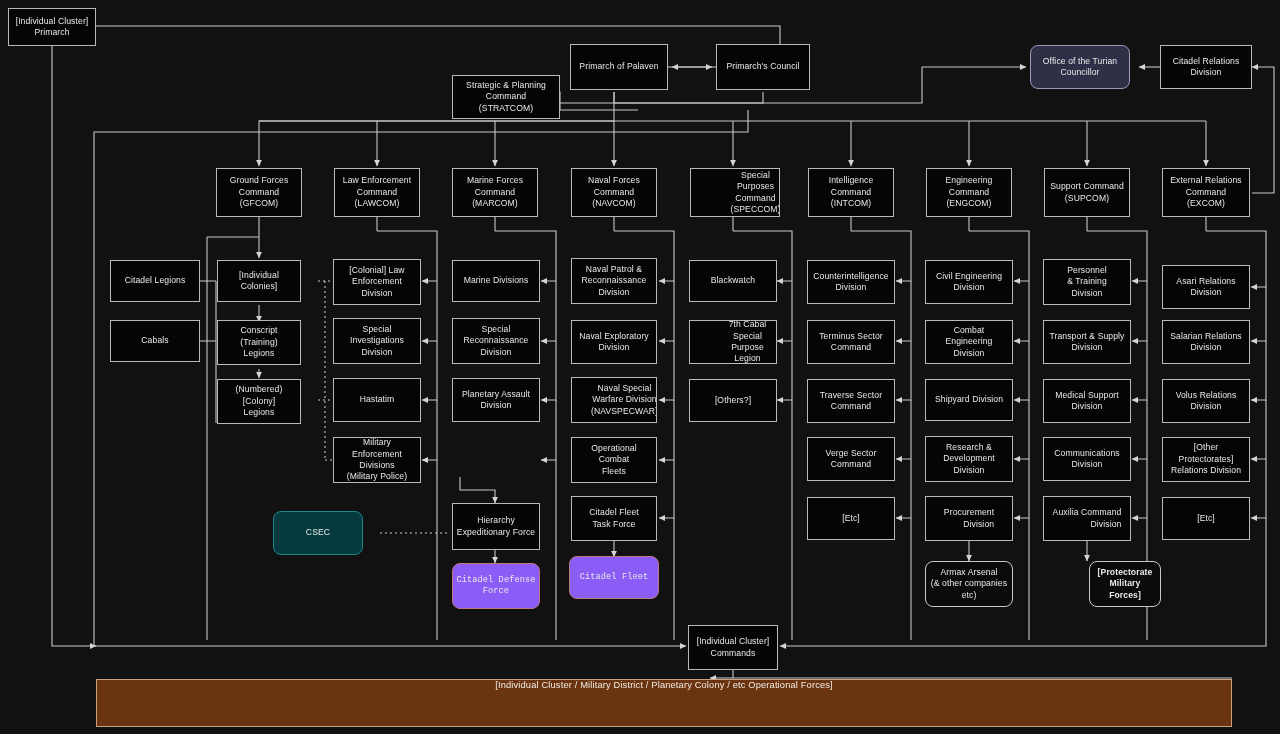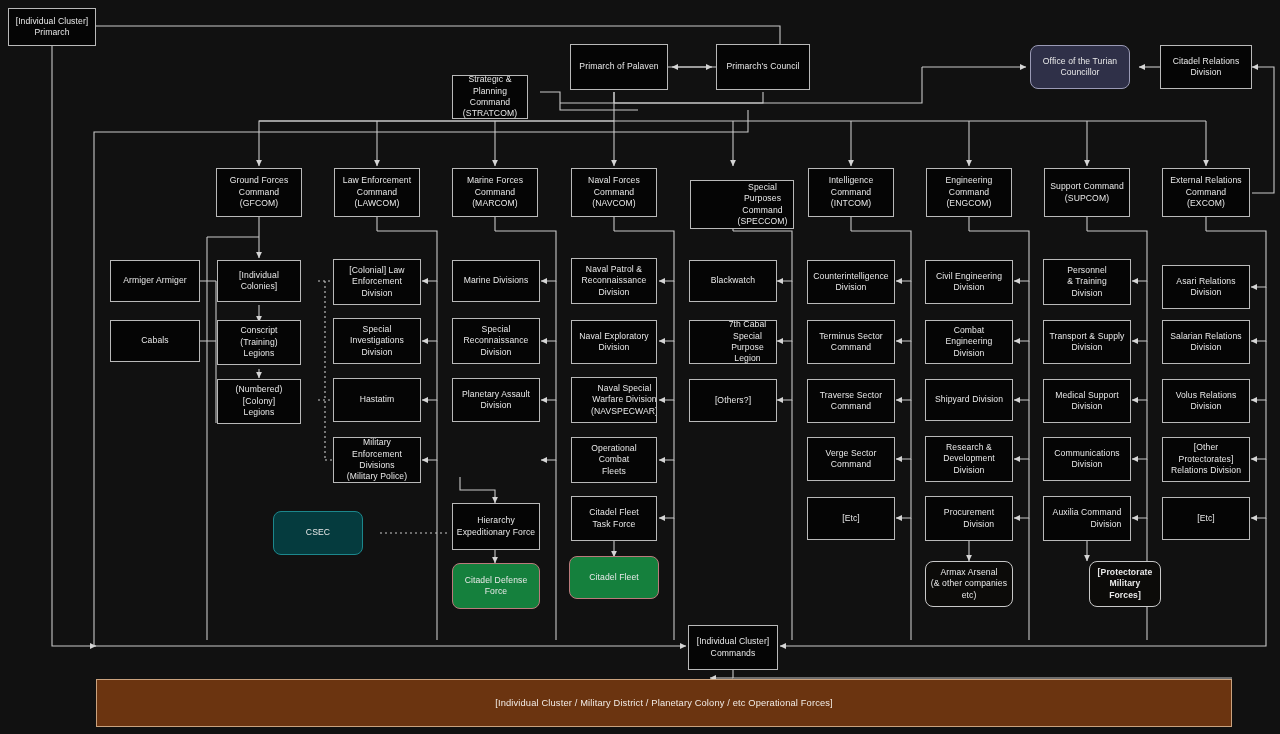--- a/index.html
+++ b/index.html
@@ -32,31 +32,31 @@
     border:1px solid #b9b9b9;
     font-size:8.6px;
     line-height:11.4px;
     padding:2px 3px;
     letter-spacing:.1px;
     overflow:hidden;
   }
   .node span{display:block;}
   .rounded{border-radius:8px;}
   .teal{background:#053b3e;border-color:#1c878c;}
-  .maroon{background:#15803d;border-color:#bb7a7c;}
+  .maroon{background:#8b5cf6;border-color:#bb7a7c;font-family:Liberation Mono, monospace;}
   .navy{background:#2f3048;border-color:#9a9ab5;}
   .dark-round{background:#0c0b09;border-color:#c8c8c8;}
   .bar{
     position:absolute;
     box-sizing:border-box;
     background:#6b3410;
     border:1px solid #caa27e;
     color:#f2ece6;
     display:flex;
-    align-items:center;
+    align-items:flex-start;
     justify-content:center;
     font-size:9.3px;
     letter-spacing:.15px;
   }
 </style>
 </head>
 <body>
 
 <div id="chart">
 
@@ -205,21 +205,21 @@
         <span>Primarch of Palaven</span>
       </div>
     </div>
 
   <div class="node" style="left:716px;top:44px;width:94px;height:46px;">
       <div>
         <span>Primarch's Council</span>
       </div>
     </div>
 
-  <div class="node" style="left:452px;top:75px;width:76px;height:44px;">
+  <div class="node" style="left:452px;top:75px;width:108px;height:44px;">
       <div>
         <span>Strategic &amp; Planning</span>
         <span>Command</span>
         <span>(STRATCOM)</span>
       </div>
     </div>
 
   <div class="node navy rounded" style="left:1030px;top:45px;width:100px;height:44px;">
       <div>
         <span>Office of the Turian</span>
@@ -255,21 +255,21 @@
         <span>(MARCOM)</span>
       </div>
     </div>
   <div class="node" style="left:571px;top:168px;width:86px;height:49px;">
       <div>
         <span>Naval Forces</span>
         <span>Command</span>
         <span>(NAVCOM)</span>
       </div>
     </div>
-  <div class="node" style="left:690px;top:180px;width:104px;height:49px;padding-left:44px;">
+  <div class="node" style="left:690px;top:168px;width:90px;height:49px;padding-left:44px;">
       <div>
         <span>Special Purposes</span>
         <span>Command</span>
         <span>(SPECCOM)</span>
       </div>
     </div>
   <div class="node" style="left:808px;top:168px;width:86px;height:49px;">
       <div>
         <span>Intelligence</span>
         <span>Command</span>
@@ -292,21 +292,21 @@
   <div class="node" style="left:1162px;top:168px;width:88px;height:49px;">
       <div>
         <span>External Relations</span>
         <span>Command</span>
         <span>(EXCOM)</span>
       </div>
     </div>
 
   <div class="node" style="left:110px;top:260px;width:90px;height:42px;">
       <div>
-        <span>Armiger Armiger</span>
+        <span>Citadel Legions</span>
       </div>
     </div>
   <div class="node" style="left:110px;top:320px;width:90px;height:42px;">
       <div>
         <span>Cabals</span>
       </div>
     </div>
   <div class="node" style="left:217px;top:260px;width:84px;height:42px;">
       <div>
         <span>[Individual Colonies]</span>

